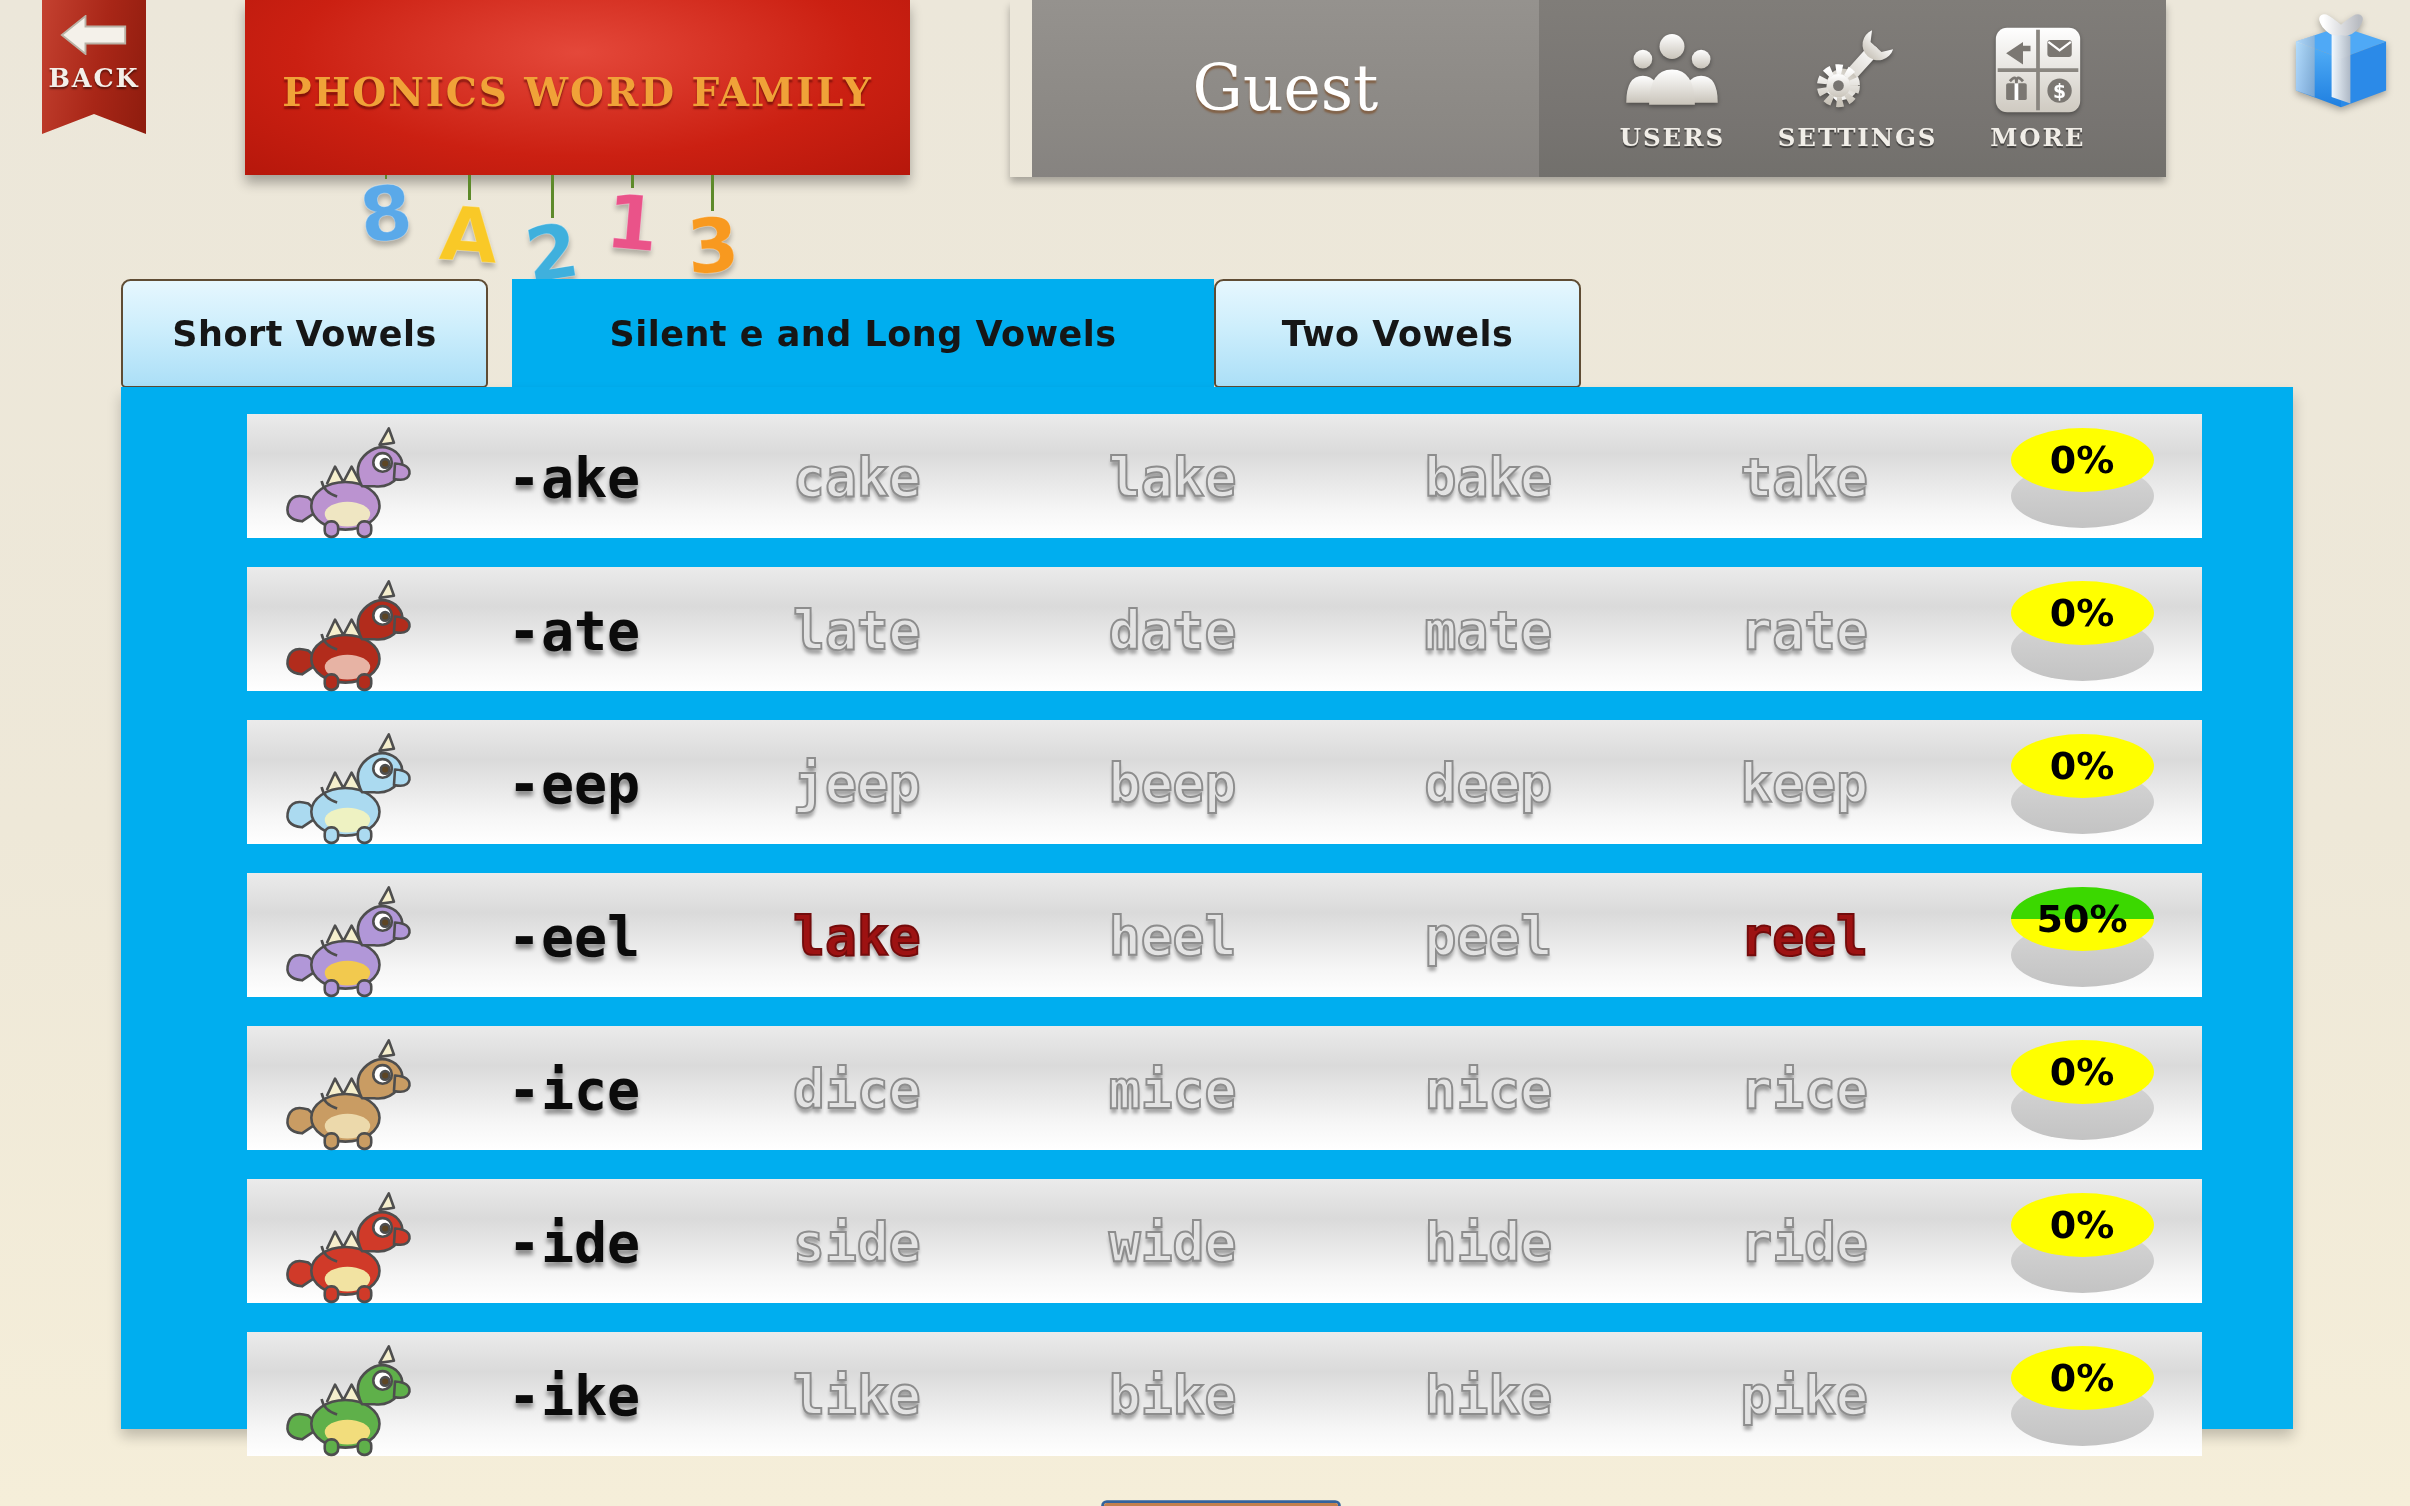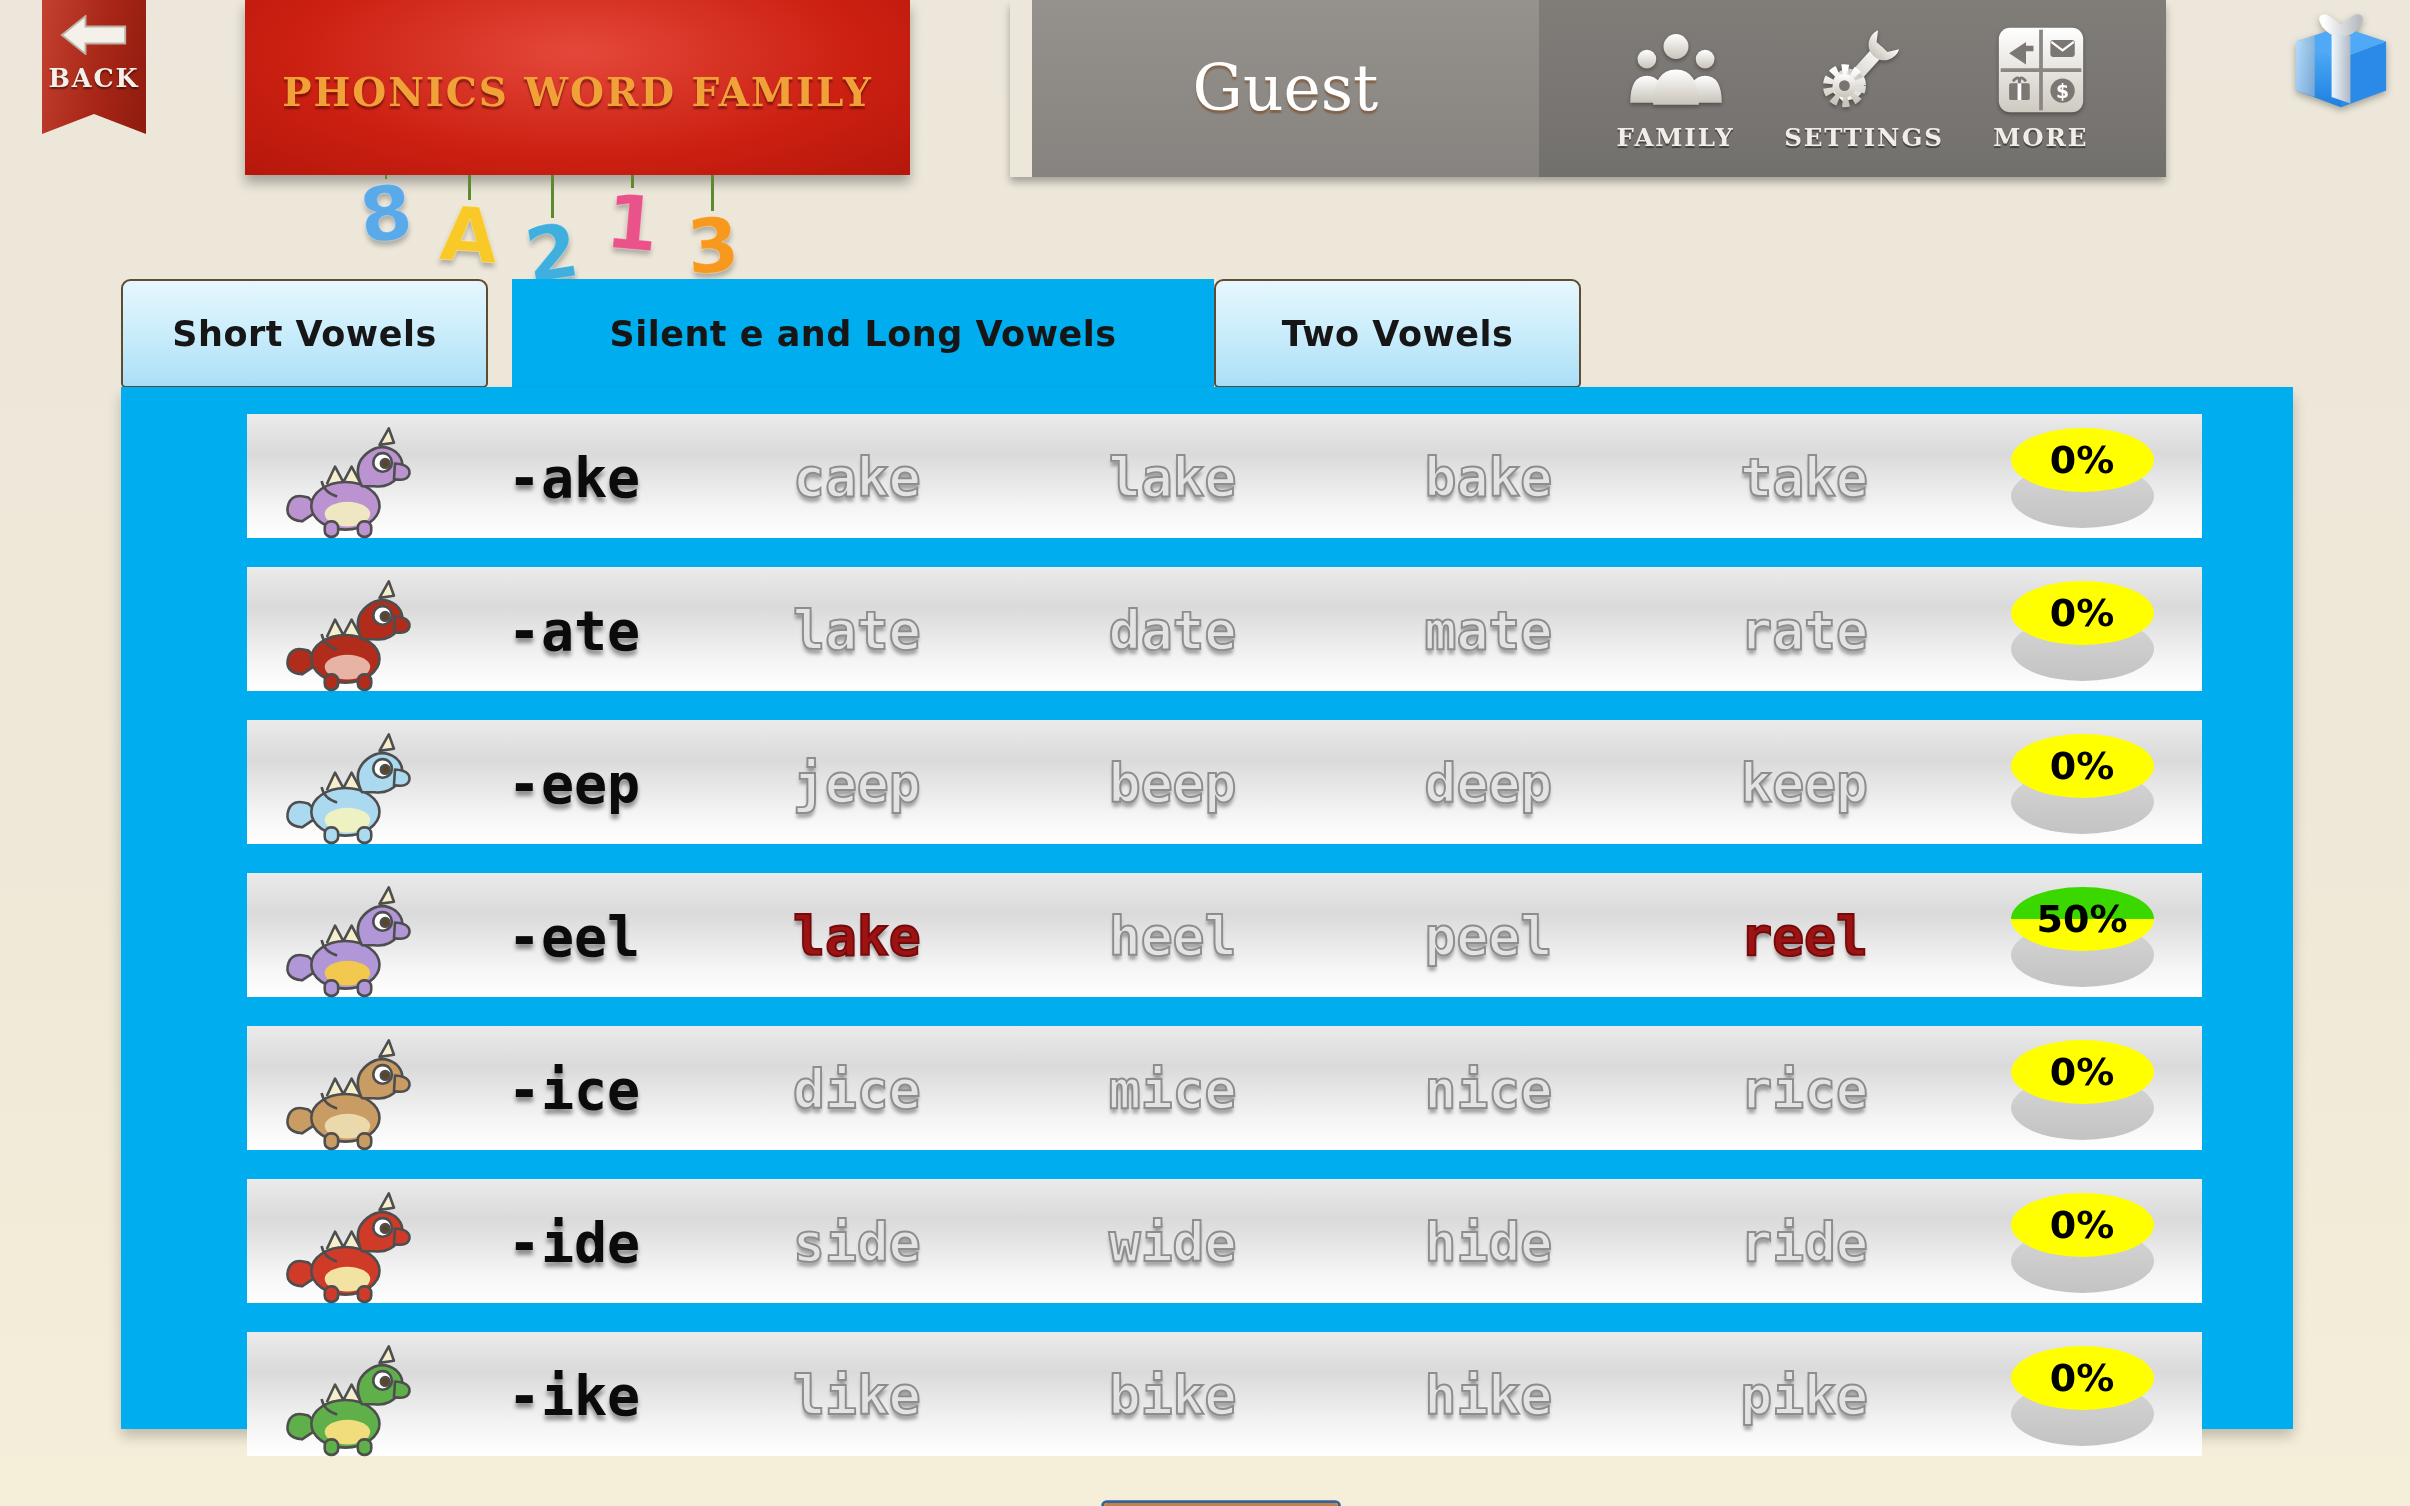--- a/index.html
+++ b/index.html
@@ -200,21 +200,21 @@
           <g fill="url(#ppl)">
             <circle cx="22" cy="28" r="9"></circle>
               <path d="M6 70 q0 -26 16 -26 q16 0 16 26 z"></path>
             <circle cx="78" cy="28" r="9"></circle>
               <path d="M62 70 q0 -26 16 -26 q16 0 16 26 z"></path>
             <circle cx="50" cy="16" r="12"></circle>
               <path d="M28 72 q0 -34 22 -34 q22 0 22 34 z"></path>
           </g>
         </svg>
       </span>
-      <span class="nav-label">FAMILY</span>
+      <span class="nav-label">USERS</span>
     </div>
 
     <div class="nav-btn">
       <span class="nav-glyph">
         <svg width="102" height="90" viewBox="0 0 100 92">
           <defs>
               <linearGradient id="tool" x1="0" y1="0" x2="0" y2="1">
             <stop offset="0" stop-color="#ffffff"></stop>
                 <stop offset="1" stop-color="#c9c4ba"></stop>
           </linearGradient>

